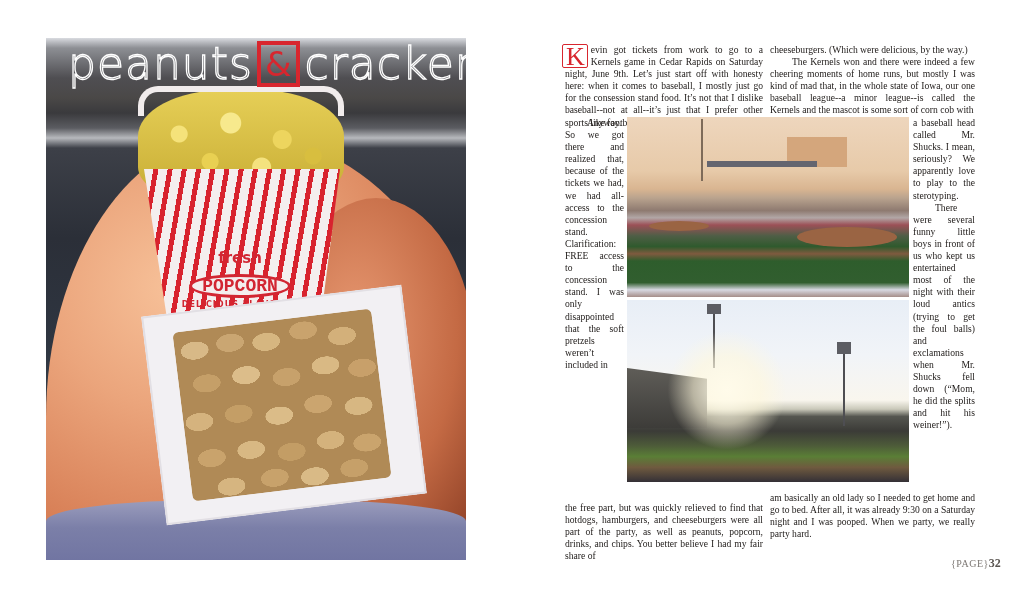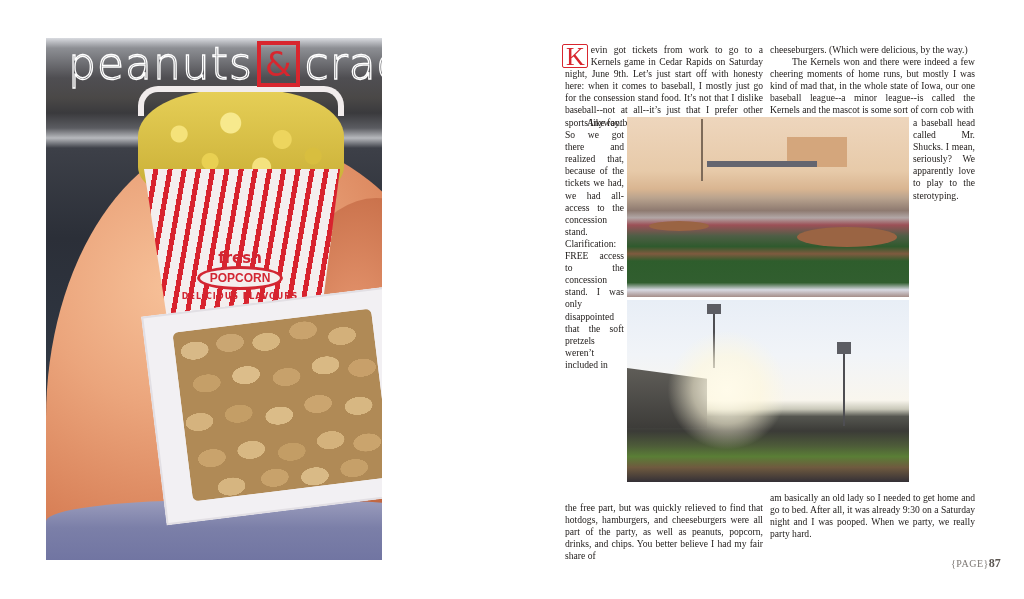--- a/index.html
+++ b/index.html
@@ -1,34 +1,34 @@
 <!DOCTYPE html>
 <html><head>
 <meta charset="utf-8">
 <style>
   html,body{margin:0;padding:0;background:#ffffff;}
   body{width:1024px;height:599px;position:relative;overflow:hidden;font-family:"Liberation Serif","DejaVu Serif",serif;color:#1e1a18;}
   .spread{position:absolute;left:0;top:0;width:1024px;height:599px;background:#fff;}
   
-  .photo-left{position:absolute;left:46px;top:38px;width:336px;height:522px;overflow:hidden;
+  .photo-left{position:absolute;left:46px;top:38px;width:420px;height:522px;overflow:hidden;
     background:linear-gradient(180deg,#d9dbe0 0px,#8d8f94 10px,#4f4e52 40px,#4a4847 60px,#3a3a3d 75px,#5b5c61 90px,#b7b9bd 100px,#3d4048 110px,#2b2f38 200px,#2e3540 300px,#39414c 400px,#2f3037 522px);}
   .thigh{position:absolute;left:0;top:95px;width:430px;height:440px;border-radius:48% 60% 0 0/70% 70% 0 0;
     background:radial-gradient(ellipse at 30% 35%,#f7c199 0%,#eba57c 30%,#d77e55 65%,#b75a39 100%);}
   .thigh2{position:absolute;left:230px;top:160px;width:200px;height:330px;border-radius:50% 50% 0 0;
     background:radial-gradient(ellipse at 40% 40%,#e79871 0%,#c46a44 60%,#8d3f25 100%);}
   .shorts{position:absolute;left:0;top:462px;width:420px;height:70px;background:linear-gradient(180deg,#9b9dbd,#7b7fa8 40%,#6e72a0);border-radius:40% 40% 0 0/30% 30% 0 0;}
   .popcorn-box{position:absolute;left:98px;top:52px;width:196px;height:232px;
     clip-path:polygon(0 34%,100% 34%,90% 100%,12% 100%);
     background:repeating-linear-gradient(100deg,#f4eeee 0 9px,#d8232e 9px 14px);}
   .popcorn-top{position:absolute;left:92px;top:52px;width:206px;height:110px;border-radius:42% 42% 30% 30%;
     background:radial-gradient(circle at 20% 40%,#f5e27a 0 8px,transparent 9px),radial-gradient(circle at 45% 30%,#f7e98d 0 10px,transparent 11px),radial-gradient(circle at 70% 45%,#edd55e 0 9px,transparent 10px),radial-gradient(circle at 35% 65%,#e9d052 0 8px,transparent 9px),radial-gradient(circle at 60% 70%,#f4e27e 0 9px,transparent 10px),radial-gradient(circle at 85% 60%,#d8be3f 0 8px,transparent 9px),linear-gradient(#e6cf57,#c7ac33);}
   .popcorn-rim{position:absolute;left:92px;top:48px;width:206px;height:30px;border:6px solid #f1ecec;border-bottom:none;border-radius:20px 20px 0 0;box-sizing:border-box;}
   .popcorn-logo{position:absolute;left:122px;top:212px;width:144px;height:78px;text-align:center;color:#d22632;}
   .popcorn-logo .l1{font-family:"DejaVu Sans",sans-serif;font-weight:bold;font-size:15px;line-height:16px;}
-  .popcorn-logo .l2{display:inline-block;margin-top:0;padding:2px 10px;border:3px solid #d22632;border-radius:50%;font-family:Liberation Sans, sans-serif;font-weight:bold;font-size:12px;line-height:14px;background:#f4eeee;}
+  .popcorn-logo .l2{display:inline-block;margin-top:8px;padding:2px 10px;border:3px solid #d22632;border-radius:50%;font-family:Liberation Mono, monospace;font-weight:bold;font-size:18px;line-height:14px;background:#f4eeee;}
   .popcorn-logo .l3{font-family:"DejaVu Sans",sans-serif;font-size:8px;font-weight:bold;letter-spacing:1px;margin-top:2px;}
   .peanut-tray{position:absolute;left:107px;top:262px;width:262px;height:210px;transform:rotate(-7deg);
     background:#f2f0f3;box-shadow:0 0 0 2px #e2dfe4 inset;}
   .peanut-bed{position:absolute;left:136px;top:282px;width:200px;height:170px;transform:rotate(-7deg);
     background:
     radial-gradient(ellipse 14px 9px at 10% 12%,#d8b987 98%,transparent),radial-gradient(ellipse 14px 9px at 28% 10%,#caa672 98%,transparent),radial-gradient(ellipse 14px 9px at 46% 12%,#d6b680 98%,transparent),radial-gradient(ellipse 14px 9px at 65% 8%,#c9a36d 98%,transparent),radial-gradient(ellipse 14px 9px at 84% 14%,#d3b07a 98%,transparent),
     radial-gradient(ellipse 14px 9px at 14% 32%,#c59f68 98%,transparent),radial-gradient(ellipse 14px 9px at 34% 30%,#dcbd8a 98%,transparent),radial-gradient(ellipse 14px 9px at 54% 34%,#c7a16b 98%,transparent),radial-gradient(ellipse 14px 9px at 74% 30%,#d9b984 98%,transparent),radial-gradient(ellipse 14px 9px at 92% 34%,#c8a06a 98%,transparent),
     radial-gradient(ellipse 14px 9px at 8% 54%,#d5b37e 98%,transparent),radial-gradient(ellipse 14px 9px at 28% 52%,#c49e66 98%,transparent),radial-gradient(ellipse 14px 9px at 48% 56%,#dbbc88 98%,transparent),radial-gradient(ellipse 14px 9px at 68% 52%,#cba56f 98%,transparent),radial-gradient(ellipse 14px 9px at 88% 56%,#d7b782 98%,transparent),
     radial-gradient(ellipse 14px 9px at 12% 76%,#c9a36c 98%,transparent),radial-gradient(ellipse 14px 9px at 32% 74%,#d8b883 98%,transparent),radial-gradient(ellipse 14px 9px at 52% 78%,#c39d65 98%,transparent),radial-gradient(ellipse 14px 9px at 72% 74%,#d4b27c 98%,transparent),radial-gradient(ellipse 14px 9px at 90% 78%,#caa46d 98%,transparent),
     radial-gradient(ellipse 14px 9px at 20% 94%,#d6b580 98%,transparent),radial-gradient(ellipse 14px 9px at 42% 92%,#c8a26b 98%,transparent),radial-gradient(ellipse 14px 9px at 62% 94%,#d9ba86 98%,transparent),radial-gradient(ellipse 14px 9px at 82% 92%,#c6a069 98%,transparent),
@@ -107,20 +107,21 @@
     <p>the free part, but was quickly relieved to find that hotdogs, hamburgers, and cheeseburgers were all part of the party, as well as peanuts, popcorn, drinks, and chips. You better believe I had my fair share of</p>
   </div>
 
   <div class="col col-b-top">
     <p>cheeseburgers. (Which were delicious, by the way.)</p>
     <p class="indent">The Kernels won and there were indeed a few cheering moments of home runs, but mostly I was kind of mad that, in the whole state of Iowa, our one baseball league--a minor league--is called the Kernels and the mascot is some sort of corn cob with</p>
   </div>
 
   <div class="col col-b-narrow">
     <p>a baseball head called Mr. Shucks. I mean, seriously? We apparently love to play to the sterotyping.</p>
+    <p class="indent">There were several funny little boys in front of us who kept us entertained most of the night with their loud antics (trying to get the foul balls) and exclamations when Mr. Shucks fell down (“Mom, he did the splits and hit his weiner!”).</p>
   </div>
 
   <div class="col col-b-bottom">
     <p>am basically an old lady so I needed to get home and go to bed. After all, it was already 9:30 on a Saturday night and I was pooped. When we party, we really party hard.</p>
   </div>
 
   <div class="photo photo-stadium1">
     <div class="pole"></div>
     <div class="bldg"></div>
     <div class="roof"></div>
@@ -131,16 +132,16 @@
   <div class="photo photo-stadium2">
     <div class="stand"></div>
     <div class="light1"></div>
     <div class="light1h"></div>
     <div class="light2"></div>
     <div class="light2h"></div>
     <div class="sun"></div>
   </div>
 
   <div class="folio">
-    <span class="tag">{PAGE}</span><span class="num">87</span>
+    <span class="tag">{PAGE}</span><span class="num">32</span>
   </div>
 
 </div>
 
 </body></html>

